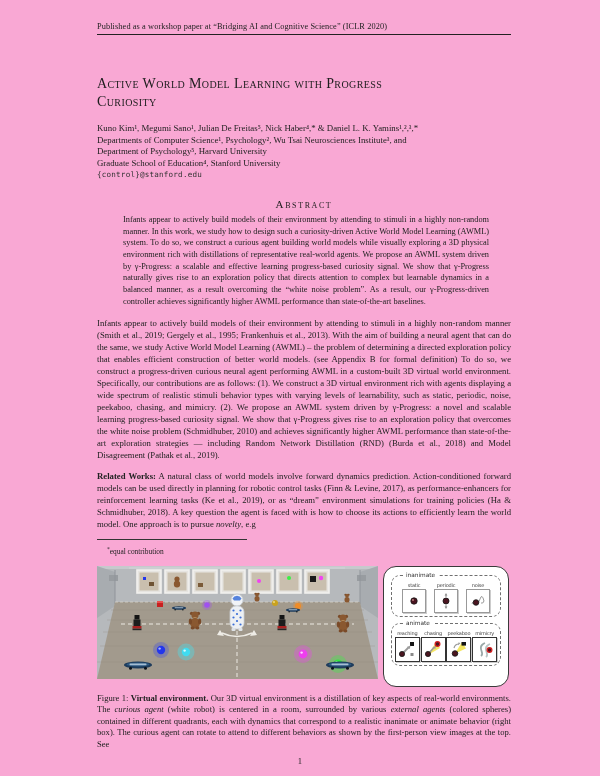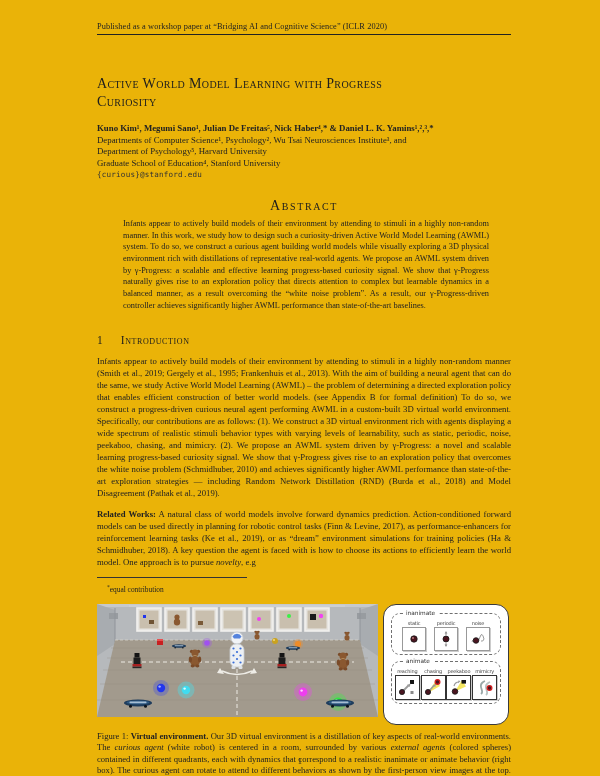--- a/index.html
+++ b/index.html
@@ -1,31 +1,31 @@
 <!DOCTYPE html>
 <html><head>
 <meta charset="utf-8">
 <style>
   html,body{margin:0;padding:0;background:#e9e9e9;}
   .page{
-    width:600px;height:776px;background:#eab308;position:relative;
+    width:600px;height:776px;background:#f9a8d4;position:relative;
     box-sizing:border-box;padding:22px 89px 0 97px;overflow:hidden;
     font-family:"Liberation Serif","DejaVu Serif",serif;color:#222;
   }
   .running-header{font-size:8.3px;letter-spacing:.1px;color:#222;}
   .header-rule{border:none;border-top:1.4px solid #222;margin:3px 0 0 0;}
   .title{
     font-size:14px;font-weight:normal;font-variant:small-caps;
     letter-spacing:.4px;line-height:1.25;max-width:330px;margin:40px 0 0 0;color:#1d1d1d;
   }
   .authors{margin-top:13px;font-size:8.8px;line-height:11.6px;}
-  .author-names{font-weight:bold;}
+  .author-names{font-weight:normal;}
   .author-email{font-family:"DejaVu Sans Mono",monospace;font-size:7.6px;letter-spacing:.2px;color:#333;}
   .abstract{margin-top:17px;}
-  .abstract-heading{text-align:center;font-variant:small-caps;font-size:14px;letter-spacing:1.6px;color:#1d1d1d;}
+  .abstract-heading{text-align:center;font-variant:small-caps;font-size:11px;letter-spacing:1.6px;color:#1d1d1d;}
   .abstract-text{margin:4px 22px 0 26px;font-size:8.3px;line-height:11.7px;text-align:justify;}
   .section-heading{margin-top:22px;font-size:11.5px;color:#1d1d1d;}
   .section-heading .sec-num{margin-right:18px;}
   .section-heading .sec-label{font-variant:small-caps;letter-spacing:.6px;}
   .body-par{margin:9px 0 0 0;font-size:8.7px;line-height:12px;text-align:justify;}
   .footnote{margin-top:9px;}
   .footnote-rule{border:none;border-top:1px solid #333;width:150px;margin:0;}
   .footnote-text{font-size:7.4px;margin-left:10px;color:#222;}
   .footnote-text sup{font-size:5.5px;}
   .figure-row{margin-top:8px;display:flex;gap:5px;align-items:flex-start;}
@@ -60,31 +60,28 @@
   <div class="running-header">Published as a workshop paper at “Bridging AI and Cognitive Science” (ICLR 2020)</div>
   <hr class="header-rule">
 
   <h1 class="title">Active World Model Learning with Progress Curiosity</h1>
 
   <div class="authors">
     <div class="author-names">Kuno Kim¹, Megumi Sano¹, Julian De Freitas⁵, Nick Haber⁴,* &amp; Daniel L. K. Yamins¹,²,³,*</div>
     <div class="author-affil">Departments of Computer Science¹, Psychology², Wu Tsai Neurosciences Institute³, and</div>
     <div class="author-affil">Department of Psychology⁵, Harvard University</div>
     <div class="author-affil">Graduate School of Education⁴, Stanford University</div>
-    <div class="author-email">{curious}@stanford.edu</div>
+    <div class="author-email">{control}@stanford.edu</div>
   </div>
 
   <div class="abstract">
     <div class="abstract-heading">Abstract</div>
     <p class="abstract-text">Infants appear to actively build models of their environment by attending to stimuli in a highly non-random manner. In this work, we study how to design such a curiosity-driven Active World Model Learning (AWML) system. To do so, we construct a curious agent building world models while visually exploring a 3D physical environment rich with distillations of representative real-world agents. We propose an AWML system driven by γ-Progress: a scalable and effective learning progress-based curiosity signal. We show that γ-Progress naturally gives rise to an exploration policy that directs attention to complex but learnable dynamics in a balanced manner, as a result overcoming the “white noise problem”. As a result, our γ-Progress-driven controller achieves significantly higher AWML performance than state-of-the-art baselines.</p>
   </div>
 
-  <div class="section-heading">
-    <span class="sec-num">1</span><span class="sec-label">Introduction</span>
-  </div>
 
   <p class="body-par">Infants appear to actively build models of their environment by attending to stimuli in a highly non-random manner (Smith et al., 2019; Gergely et al., 1995; Frankenhuis et al., 2013). With the aim of building a neural agent that can do the same, we study Active World Model Learning (AWML) – the problem of determining a directed exploration policy that enables efficient construction of better world models. (see Appendix B for formal definition) To do so, we construct a progress-driven curious neural agent performing AWML in a custom-built 3D virtual world environment. Specifically, our contributions are as follows: (1). We construct a 3D virtual environment rich with agents displaying a wide spectrum of realistic stimuli behavior types with varying levels of learnability, such as static, periodic, noise, peekaboo, chasing, and mimicry. (2). We propose an AWML system driven by γ-Progress: a novel and scalable learning progress-based curiosity signal. We show that γ-Progress gives rise to an exploration policy that overcomes the white noise problem (Schmidhuber, 2010) and achieves significantly higher AWML performance than state-of-the-art exploration strategies — including Random Network Distillation (RND) (Burda et al., 2018) and Model Disagreement (Pathak et al., 2019).</p>
 
   <p class="body-par"><b>Related Works:</b><span> A natural class of world models involve forward dynamics prediction. Action-conditioned forward models can be used directly in planning for robotic control tasks (Finn &amp; Levine, 2017), as performance-enhancers for reinforcement learning tasks (Ke et al., 2019), or as “dream” environment simulations for training policies (Ha &amp; Schmidhuber, 2018). A key question the agent is faced with is how to choose its actions to efficiently learn the world model. One approach is to pursue </span><i>novelty</i><span>, e.g</span></p>
 
   <div class="footnote">
     <hr class="footnote-rule">
     <span class="footnote-text"><sup>*</sup><span>equal contribution</span></span>
   </div>
 

